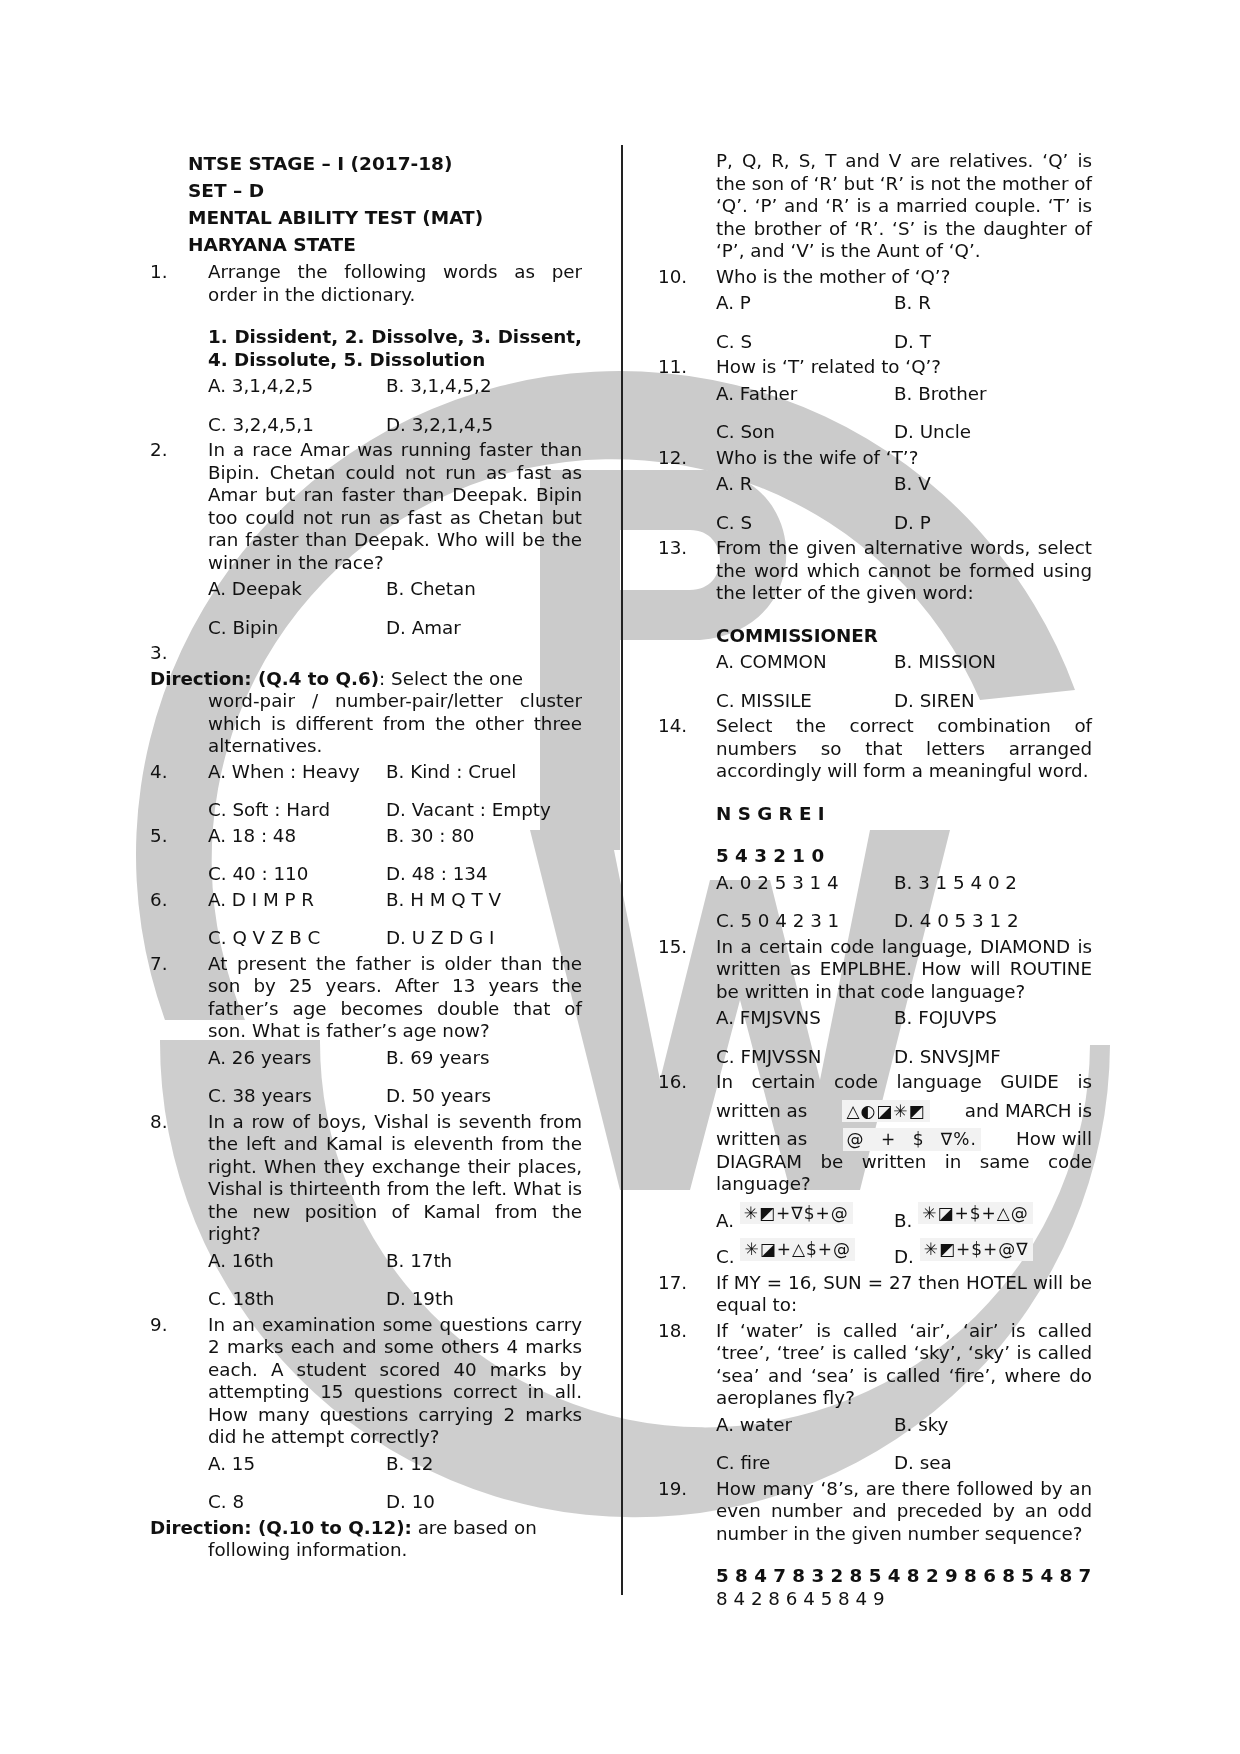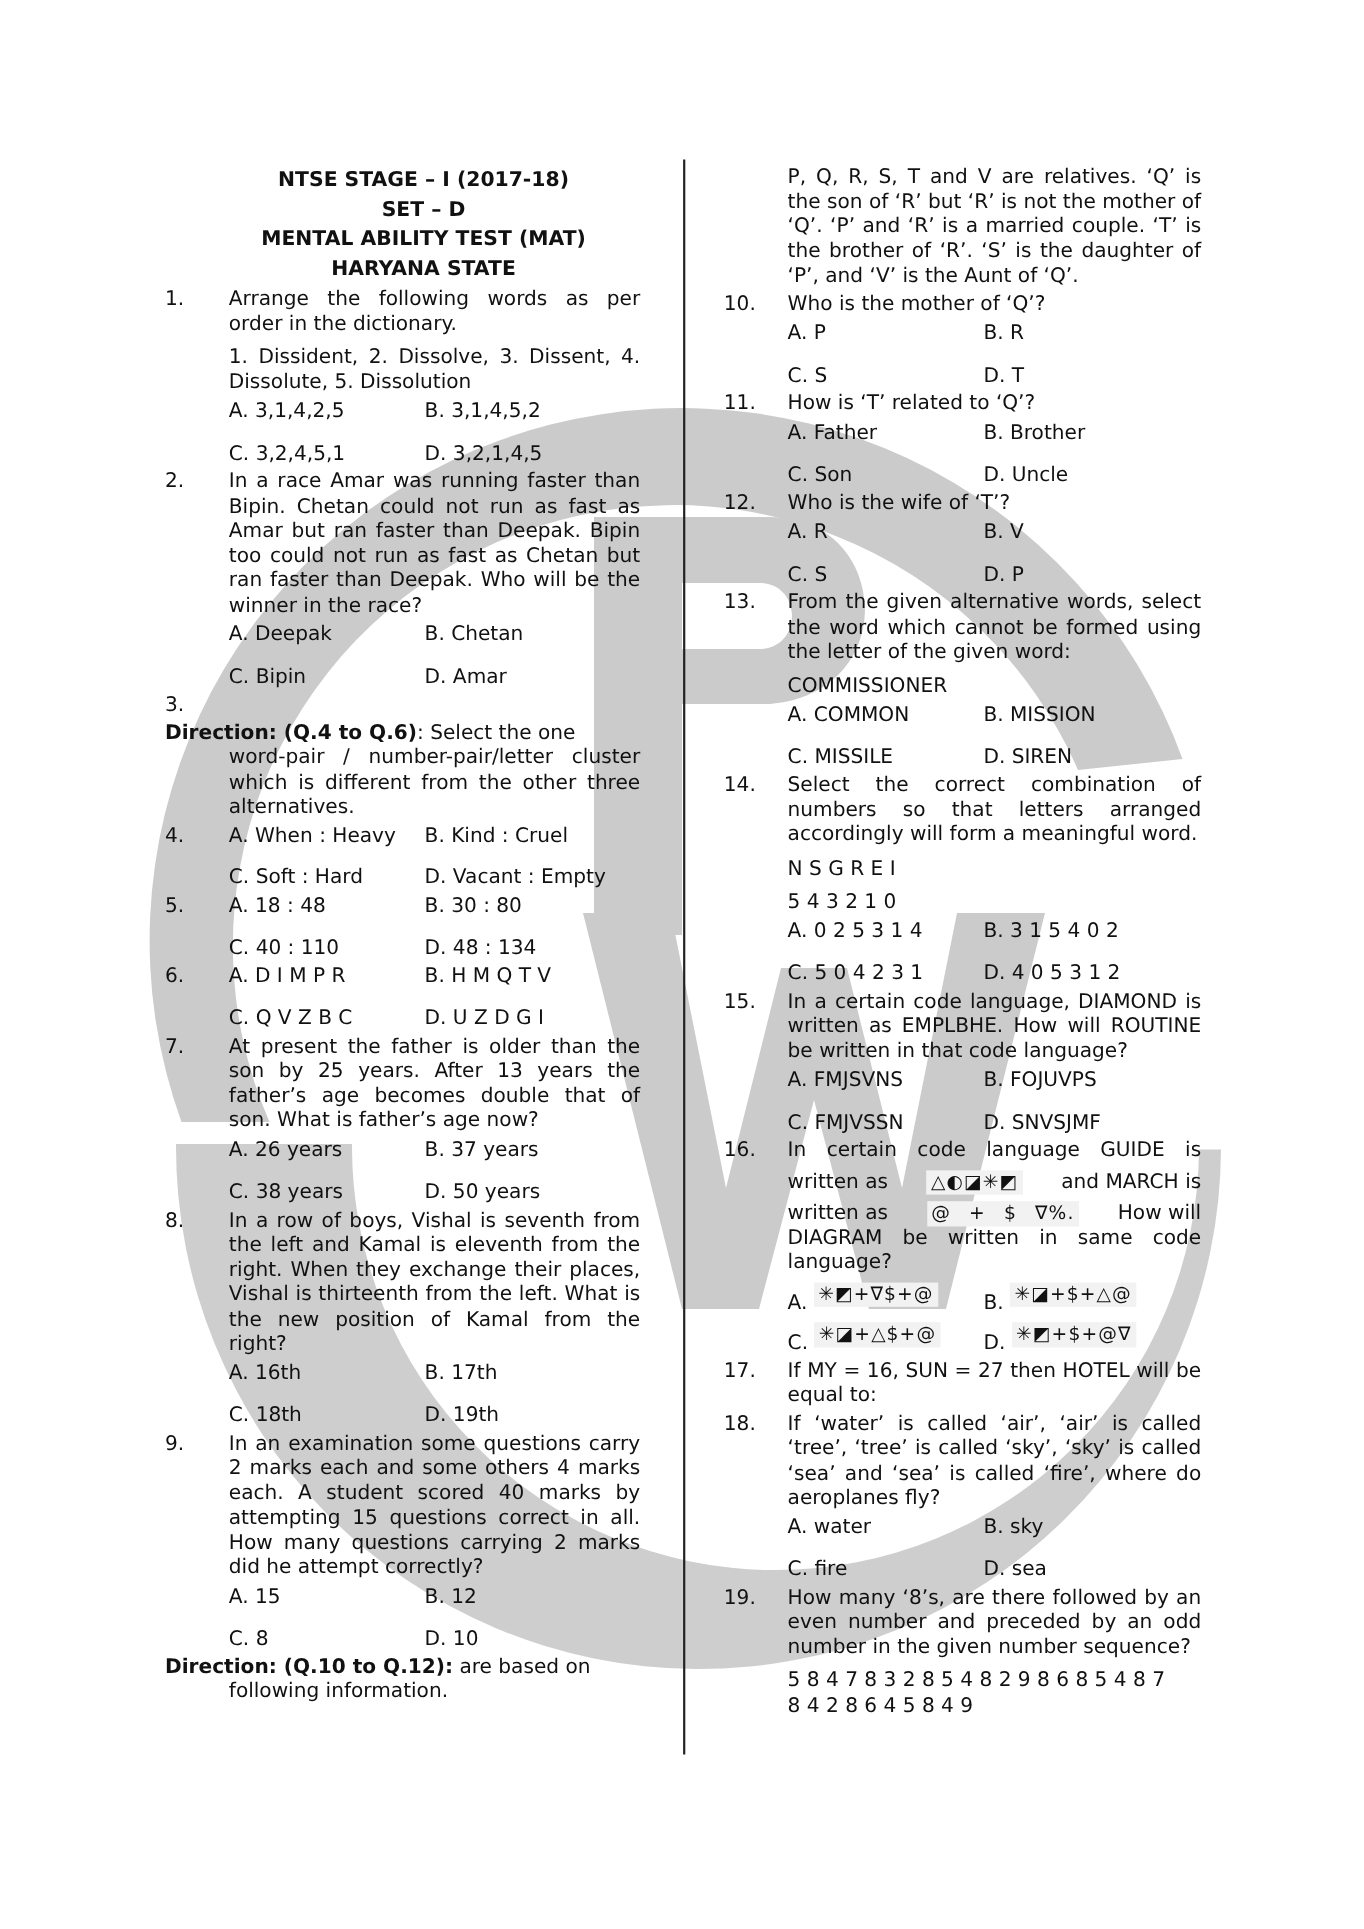--- a/index.html
+++ b/index.html
@@ -3,26 +3,26 @@
 <meta charset="utf-8">
 <style>
   html,body{margin:0;padding:0;background:#fff;}
   body{width:1240px;height:1754px;position:relative;overflow:hidden;font-family:"DejaVu Sans","Liberation Sans",sans-serif;color:#111;}
   .wm{position:absolute;left:0;top:0;width:1240px;height:1754px;z-index:0;pointer-events:none;}
   .page{position:absolute;left:0;top:0;width:1240px;height:1754px;z-index:1;}
   .divider{position:absolute;left:621px;top:145px;width:2px;height:1450px;background:#222;}
   .col{position:absolute;top:150px;font-size:18.3px;line-height:22.5px;}
   .col.left{left:150px;width:432px;}
   .col.right{left:658px;width:434px;}
-  .hdr{text-align:center;font-weight:bold;font-size:18.5px;line-height:27px;margin-left:38px;}
+  .hdr{font-weight:bold;font-size:18.5px;line-height:27px;margin-left:38px;}
   .q{display:flex;margin-top:3px;}
   .qn{width:58px;flex:none;}
   .qb{flex:1;}
   .qt{text-align:justify;}
-  .line{margin-top:8px;}
+  .line{margin-top:20px;font-weight:bold;}
   .opts{display:grid;grid-template-columns:178px 1fr;row-gap:16px;margin-top:4px;}
   .opt{white-space:nowrap;}
   .dir{margin-top:3px;text-align:justify;}
   .dir .lbl{font-weight:bold;}
   .dir .ind{padding-left:58px;display:block;}
   .sym{font-family:"DejaVu Sans",sans-serif;font-size:17px;letter-spacing:1px;background:#f2f2f2;padding:0 4px;display:inline-block;vertical-align:8px;}
   .symopts{display:grid;grid-template-columns:178px 1fr;row-gap:6px;margin-top:6px;}
 </style>
 </head>
 <body>
@@ -118,21 +118,21 @@
         </div>
       </div>
     </div>
 
     <div class="q">
       <div class="qn">7.</div>
       <div class="qb">
         <div class="qt">At present the father is older than the son by 25 years. After 13 years the father’s age becomes double that of son. What is father’s age now?</div>
         <div class="opts">
           <div class="opt">A. 26 years</div>
-          <div class="opt">B. 37 years</div>
+          <div class="opt">B. 69 years</div>
           <div class="opt">C. 38 years</div>
           <div class="opt">D. 50 years</div>
         </div>
       </div>
     </div>
 
     <div class="q">
       <div class="qn">8.</div>
       <div class="qb">
         <div class="qt">In a row of boys, Vishal is seventh from the left and Kamal is eleventh from the right. When they exchange their places, Vishal is thirteenth from the left. What is the new position of Kamal from the right?</div>

